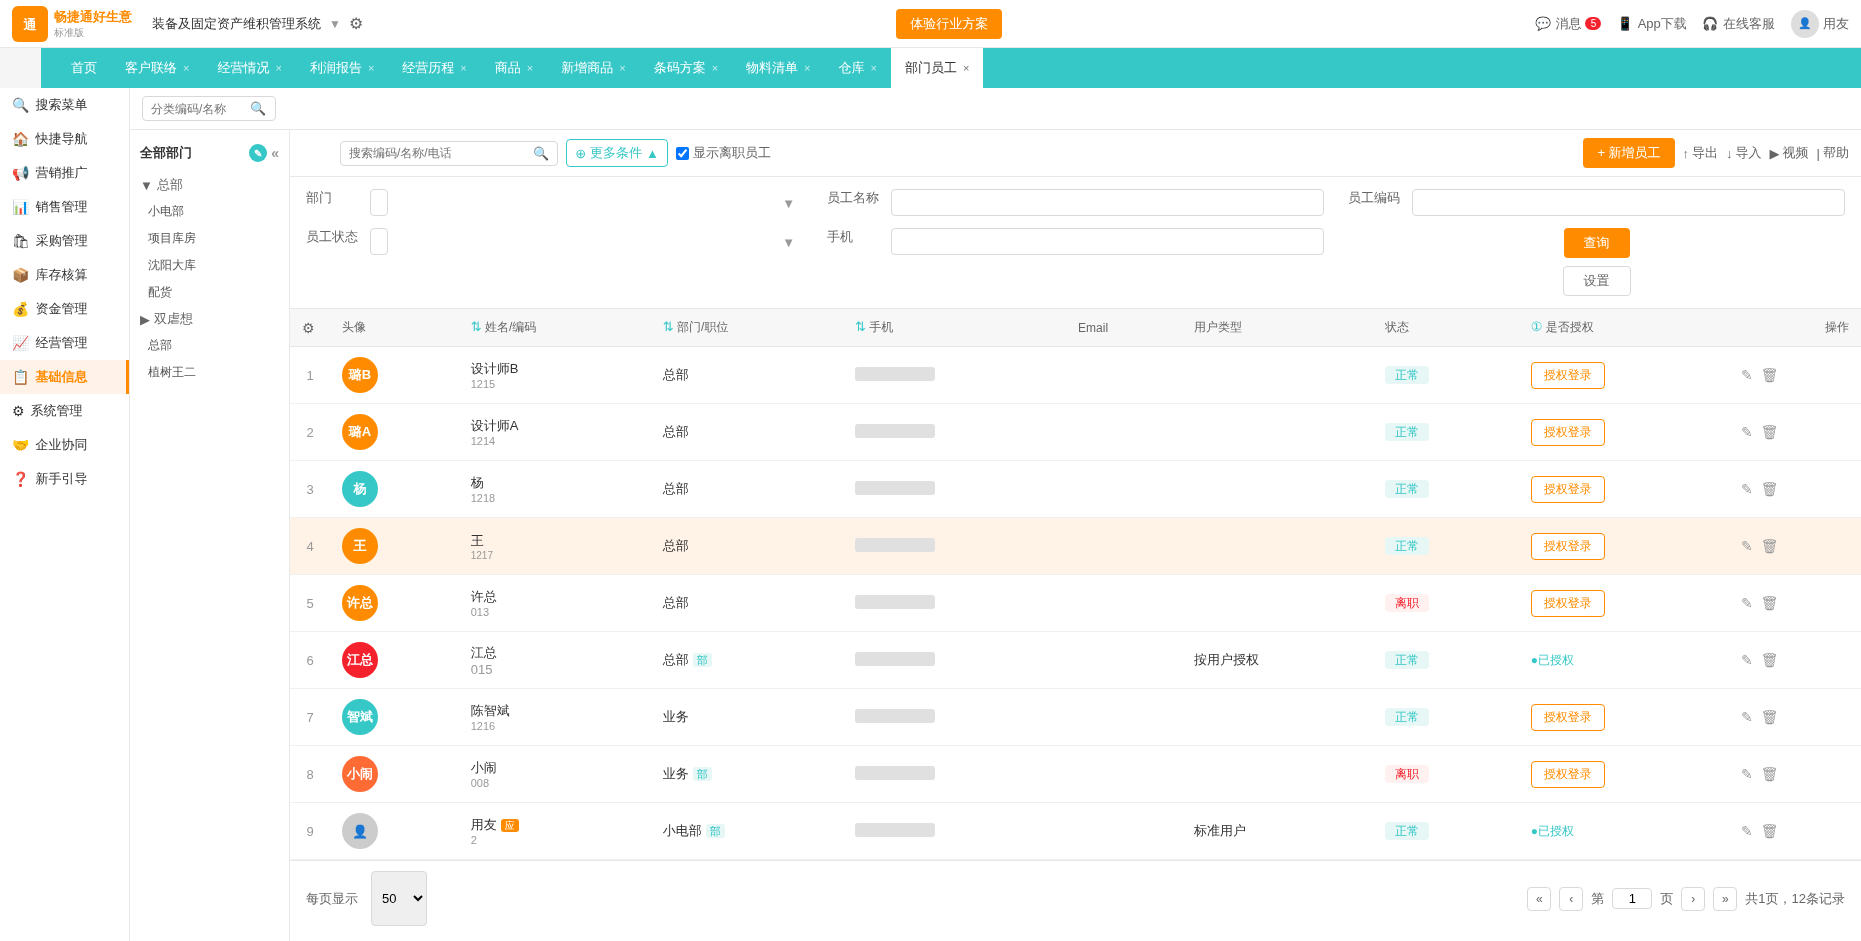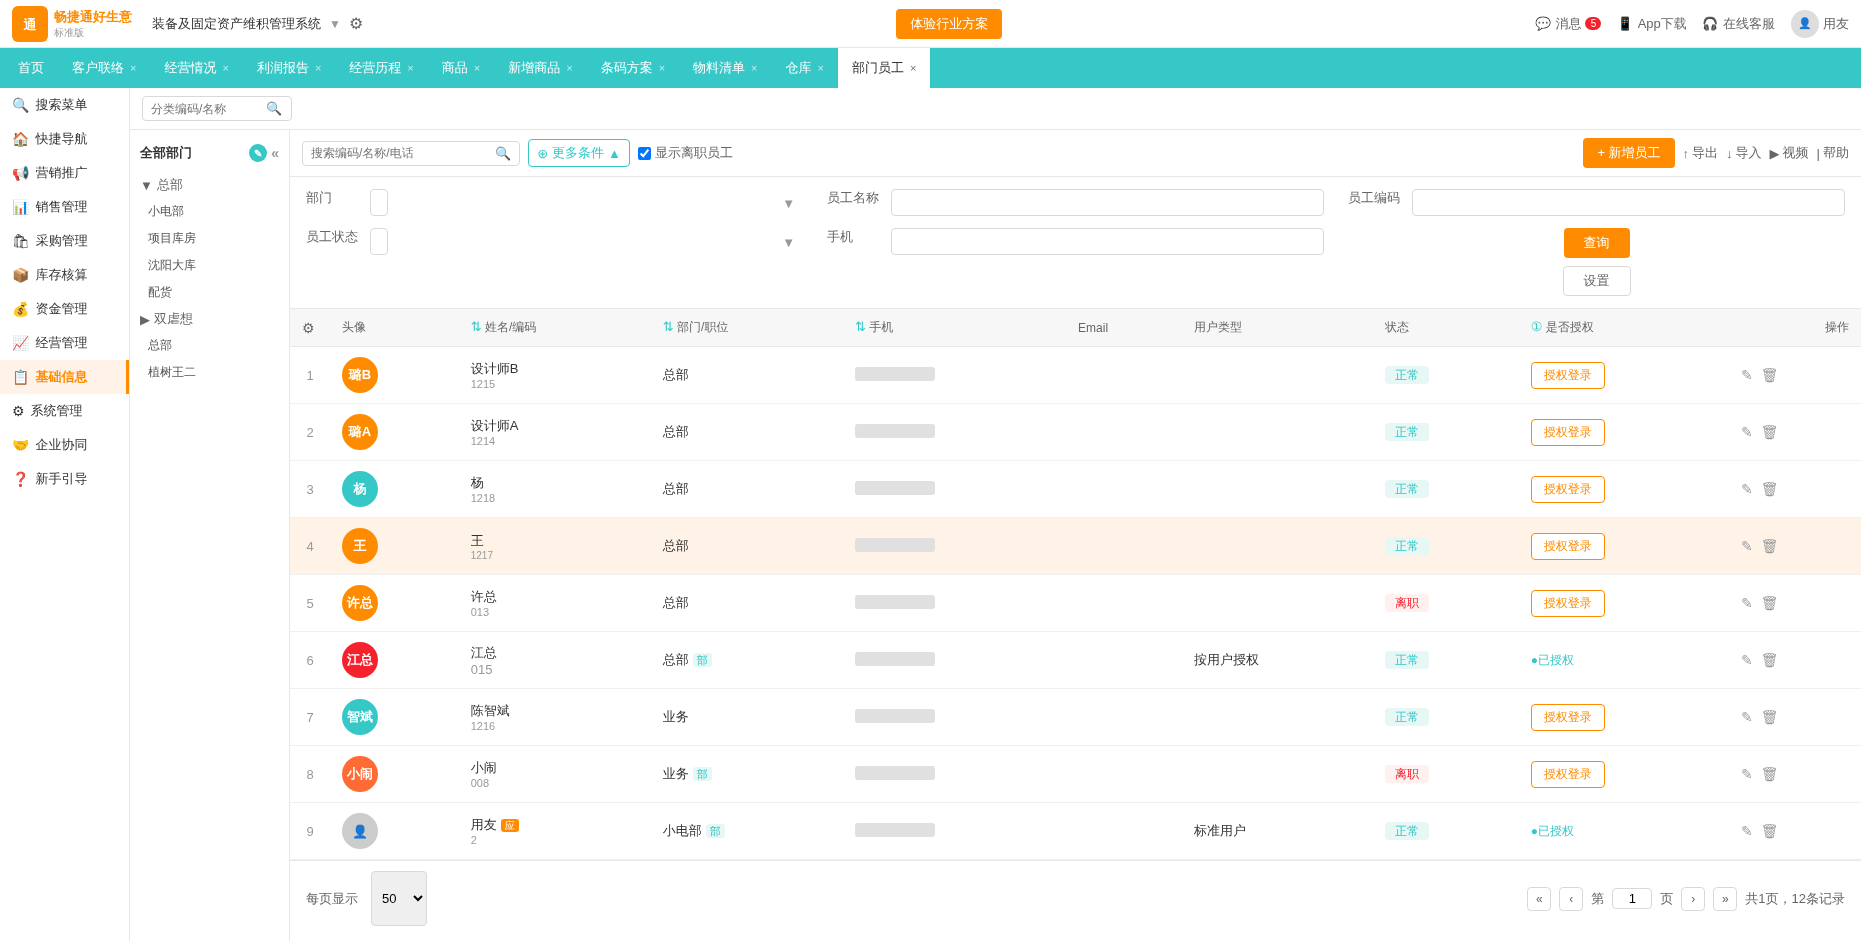--- a/index.html
+++ b/index.html
@@ -11,21 +11,21 @@
     .logo-area { display: flex; align-items: center; gap: 6px; }
     .logo-icon { width: 36px; height: 36px; background: #ff8c00; border-radius: 6px; display: flex; align-items: center; justify-content: center; color: white; font-size: 10px; font-weight: bold; }
     .topbar-actions { display: flex; align-items: center; gap: 16px; }
     .topbar-btn { display: flex; align-items: center; gap: 4px; color: #666; font-size: 12px; cursor: pointer; }
     .topbar-btn .badge { background: #f5222d; color: white; border-radius: 10px; font-size: 10px; padding: 1px 4px; min-width: 16px; text-align: center; }
     .experience-btn { background: #ff8c00; color: white; padding: 6px 14px; border-radius: 4px; font-size: 13px; cursor: pointer; }
     .gear-btn { color: #666; font-size: 16px; cursor: pointer; }
     .user-avatar { width: 28px; height: 28px; background: #ddd; border-radius: 50%; display: flex; align-items: center; justify-content: center; font-size: 11px; color: #666; }
 
     
-    .nav-tabs { background: #36c7c7; height: 40px; display: flex; align-items: flex-end; padding: 0 4px; flex-shrink: 0; overflow: hidden; }
+    .nav-tabs { background: #36c7c7; height: 40px; display: flex; align-items: flex-end; padding: 0 16px; flex-shrink: 0; overflow: hidden; margin-left: 41px; }
     .nav-tab { padding: 0 14px; height: 40px; display: flex; align-items: center; color: white; font-size: 13px; cursor: pointer; white-space: nowrap; gap: 4px; }
     .nav-tab.active { background: #fff; color: #333; }
     .nav-tab .close-x { font-size: 11px; opacity: 0.7; margin-left: 2px; }
 
     
     .main-layout { display: flex; flex: 1; overflow: hidden; }
 
     
     .sidebar { width: 130px; background: white; border-right: 1px solid #e8e8e8; display: flex; flex-direction: column; flex-shrink: 0; overflow-y: auto; }
     .sidebar-item { padding: 8px 12px; font-size: 13px; color: #333; cursor: pointer; display: flex; align-items: center; gap: 6px; }
@@ -41,21 +41,21 @@
     .dept-badge { background: #36c7c7; color: white; border-radius: 50%; width: 18px; height: 18px; font-size: 10px; display: flex; align-items: center; justify-content: center; }
     .dept-group { padding: 4px 0; }
     .dept-group-title { padding: 4px 10px; font-size: 12px; color: #666; display: flex; align-items: center; gap: 4px; cursor: pointer; }
     .dept-item { padding: 5px 18px; font-size: 12px; color: #555; cursor: pointer; }
 
     
     .table-area { flex: 1; overflow-y: auto; background: white; }
 
     
     .toolbar { padding: 8px 12px; background: white; border-bottom: 1px solid #e8e8e8; display: flex; align-items: center; gap: 8px; flex-shrink: 0; }
-    .search-box { display: flex; align-items: center; border: 1px solid #d9d9d9; border-radius: 4px; padding: 4px 8px; gap: 4px; }
+    .search-box { display: flex; align-items: center; border: 1px solid #d9d9d9; border-radius: 4px; padding: 4px 8px; gap: 4px; margin-left: 38px; }
     .search-box input { border: none; outline: none; font-size: 12px; width: 180px; }
     .filter-btn { display: flex; align-items: center; gap: 4px; color: #36c7c7; font-size: 12px; cursor: pointer; padding: 4px 8px; border: 1px solid #36c7c7; border-radius: 4px; }
     .show-left-btn { display: flex; align-items: center; gap: 4px; color: #666; font-size: 12px; cursor: pointer; }
     .show-left-btn input[type=checkbox] { cursor: pointer; }
     .toolbar-right { margin-left: auto; display: flex; align-items: center; gap: 8px; }
     .add-btn { background: #ff8c00; color: white; padding: 6px 14px; border-radius: 4px; font-size: 13px; cursor: pointer; border: none; display: flex; align-items: center; gap: 4px; }
     .action-btn { color: #666; font-size: 12px; cursor: pointer; display: flex; align-items: center; gap: 3px; }
 
     
     .filter-form { background: white; border-bottom: 1px solid #e8e8e8; padding: 12px 16px; display: grid; grid-template-columns: 1fr 1fr 1fr; gap: 12px 24px; flex-shrink: 0; }
@@ -86,21 +86,21 @@
     
     .pagination { padding: 10px 16px; background: white; border-top: 1px solid #e8e8e8; display: flex; align-items: center; justify-content: space-between; flex-shrink: 0; }
     .page-size { display: flex; align-items: center; gap: 13px; font-size: 13px; color: #666; }
     .page-size select { border: 1px solid #d9d9d9; border-radius: 4px; padding: 18px 6px; }
     .page-controls { display: flex; align-items: center; gap: 8px; font-size: 13px; color: #666; }
     .page-btn { width: 24px; height: 24px; border: 1px solid #d9d9d9; border-radius: 4px; display: flex; align-items: center; justify-content: center; cursor: pointer; color: #666; font-size: 12px; }
     .page-input { width: 40px; border: 1px solid #d9d9d9; border-radius: 4px; padding: 2px 6px; text-align: center; }
     .settings-icon { cursor: pointer; color: #666; font-size: 14px; }
 
     .breadcrumb-search { padding: 8px 12px; background: white; border-bottom: 1px solid #e8e8e8; display: flex; align-items: center; gap: 8px; }
-    .classify-search { display: flex; align-items: flex-end; border: 1px solid #d9d9d9; border-radius: 4px; padding: 4px 8px; gap: 4px; width: 150px; }
+    .classify-search { display: flex; align-items: flex-end; border: 1px solid #d9d9d9; border-radius: 4px; padding: 4px 8px; gap: 4px; width: 134px; }
     .classify-search input { border: none; outline: none; font-size: 12px; width: 100%; }
   </style>
 </head>
 <body>
 
 <div class="topbar">
   <div class="topbar-left">
     <div class="logo-area">
       <div class="logo-icon">
         <svg width="28" height="28" viewBox="0 0 28 28" fill="none">

